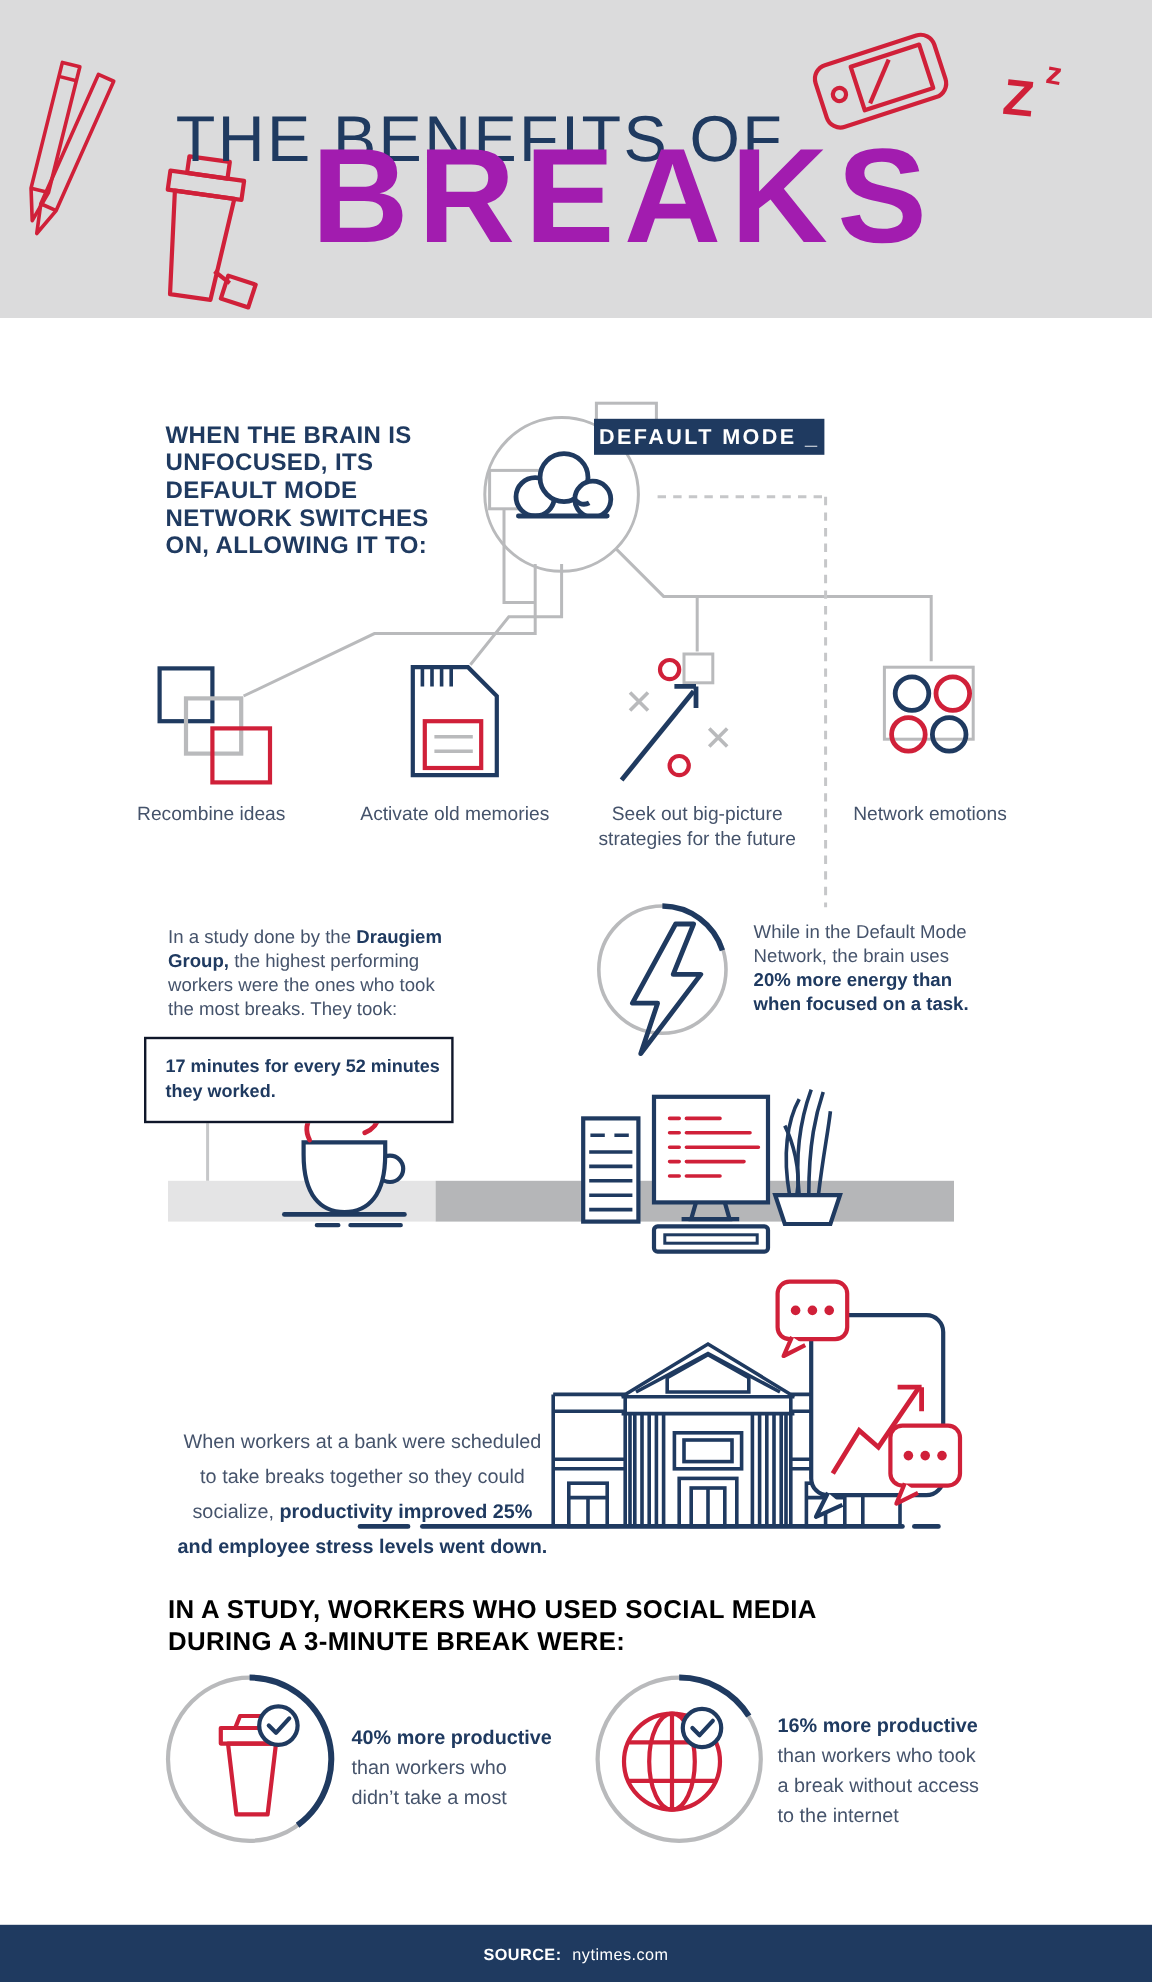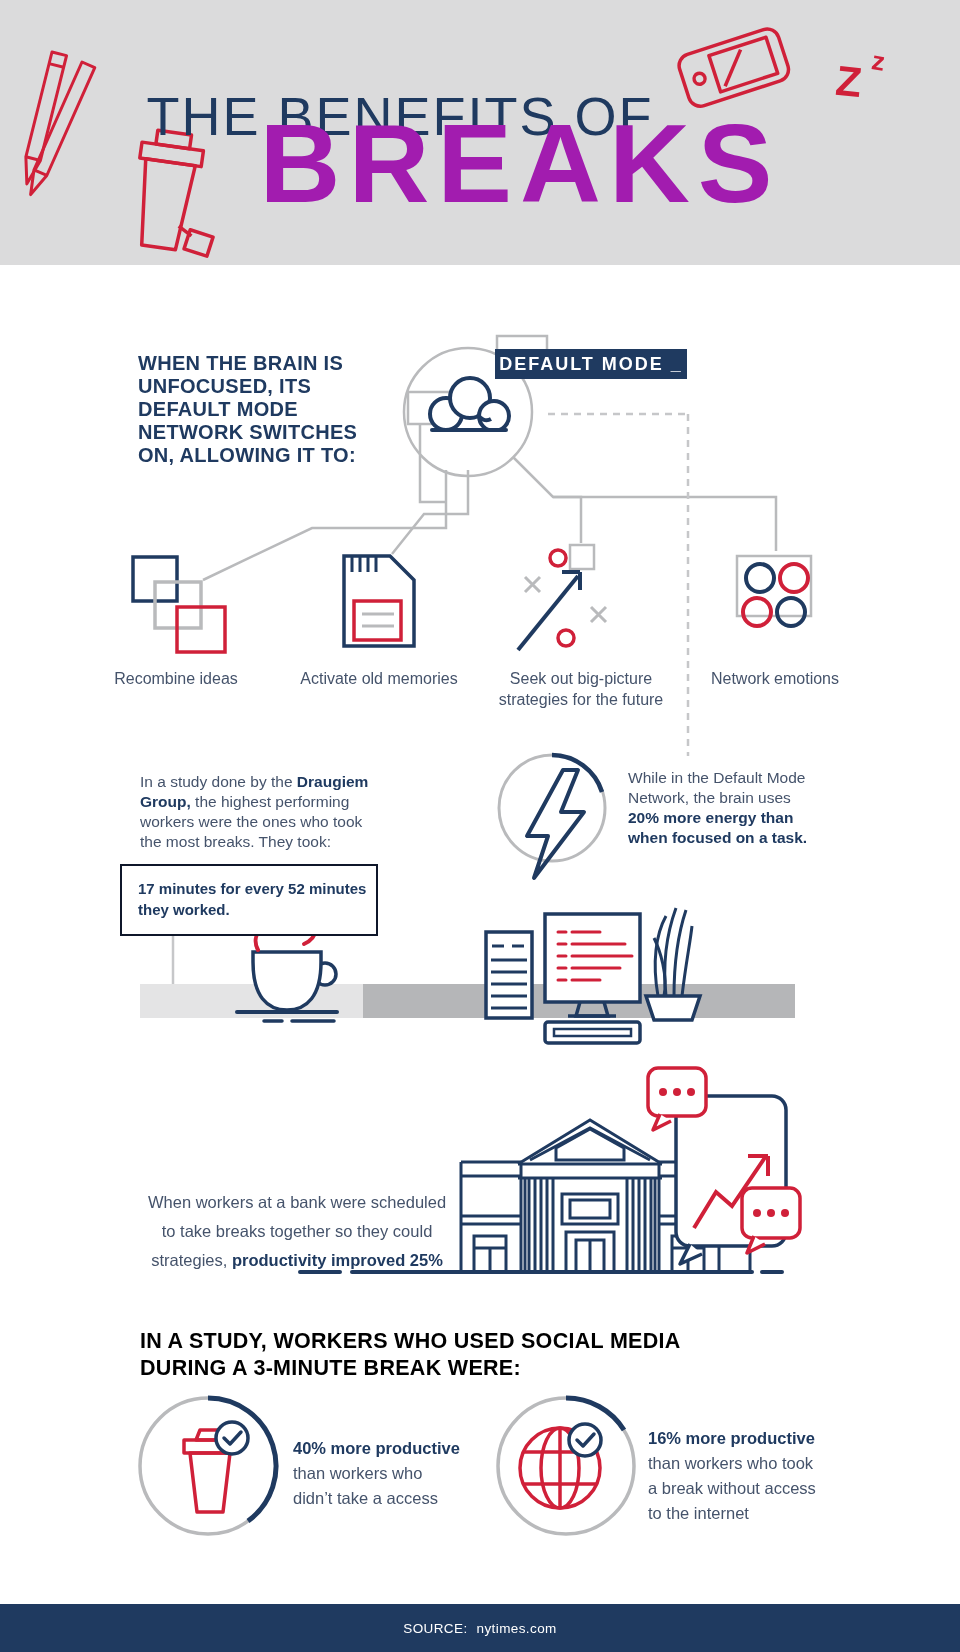--- a/index.html
+++ b/index.html
@@ -23,21 +23,21 @@
   .par{font-size:15.5px;line-height:20px;white-space:nowrap;}
   .par .b{font-size:15.5px;}
   .callout{left:120px;top:864px;width:254px;height:68px;background:#ffffff;border:2px solid #0f172a;z-index:4;}
   .callout .cl{margin-left:16px;font-size:15px;font-weight:700;color:#1f3a60;line-height:21px;white-space:nowrap;}
   .callout .cl:first-child{margin-top:12px;}
   .bank-par{font-size:16.5px;line-height:29px;}
   .h-social{left:140px;top:1328px;font-size:21.5px;font-weight:700;color:#000000;line-height:27px;letter-spacing:0.3px;}
   .stat{font-size:16.5px;line-height:25px;white-space:nowrap;}
   .footer{left:0;top:1604px;width:960px;height:48px;background:#1f3a60;color:#ffffff;z-index:7;
           display:flex;align-items:center;justify-content:center;gap:9px;font-size:13.5px;letter-spacing:0.4px;}
-  .footer .lbl{font-weight:400;}
+  .footer .lbl{font-weight:700;}
 </style>
 </head>
 <body>
 
 <div id="page">
 
   <div class="abs hdr-bg"></div>
 
   <svg class="abs art" viewBox="0 0 960 1652">
 
@@ -297,32 +297,33 @@
   <div class="abs txt par" style="left:628px;top:768px;">
     <div><span>While in the Default Mode</span></div>
     <div><span>Network, the brain uses</span></div>
     <div><span class="b">20% more energy than</span></div>
     <div><span class="b">when focused on a task.</span></div>
   </div>
 
   <div class="abs txt bank-par" style="left:148px;top:1188px;text-align:center;">
     <div><span>When workers at a bank were scheduled</span></div>
     <div><span>to take breaks together so they could</span></div>
-    <div><span>strategies, </span><span class="b">productivity improved 25%</span></div>
+    <div><span>socialize, </span><span class="b">productivity improved 25%</span></div>
+    <div><span class="b">and employee stress levels went down.</span></div>
   </div>
 
   <div class="abs txt h-social">
     <div>IN A STUDY, WORKERS WHO USED SOCIAL MEDIA</div>
     <div>DURING A 3-MINUTE BREAK WERE:</div>
   </div>
 
   <div class="abs txt stat" style="left:293px;top:1436px;">
     <div><span class="b">40% more productive</span></div>
     <div><span>than workers who</span></div>
-    <div><span>didn’t take a access</span></div>
+    <div><span>didn’t take a most</span></div>
   </div>
 
   <div class="abs txt stat" style="left:648px;top:1426px;">
     <div><span class="b">16% more productive</span></div>
     <div><span>than workers who took</span></div>
     <div><span>a break without access</span></div>
     <div><span>to the internet</span></div>
   </div>
 
   <div class="abs footer">

